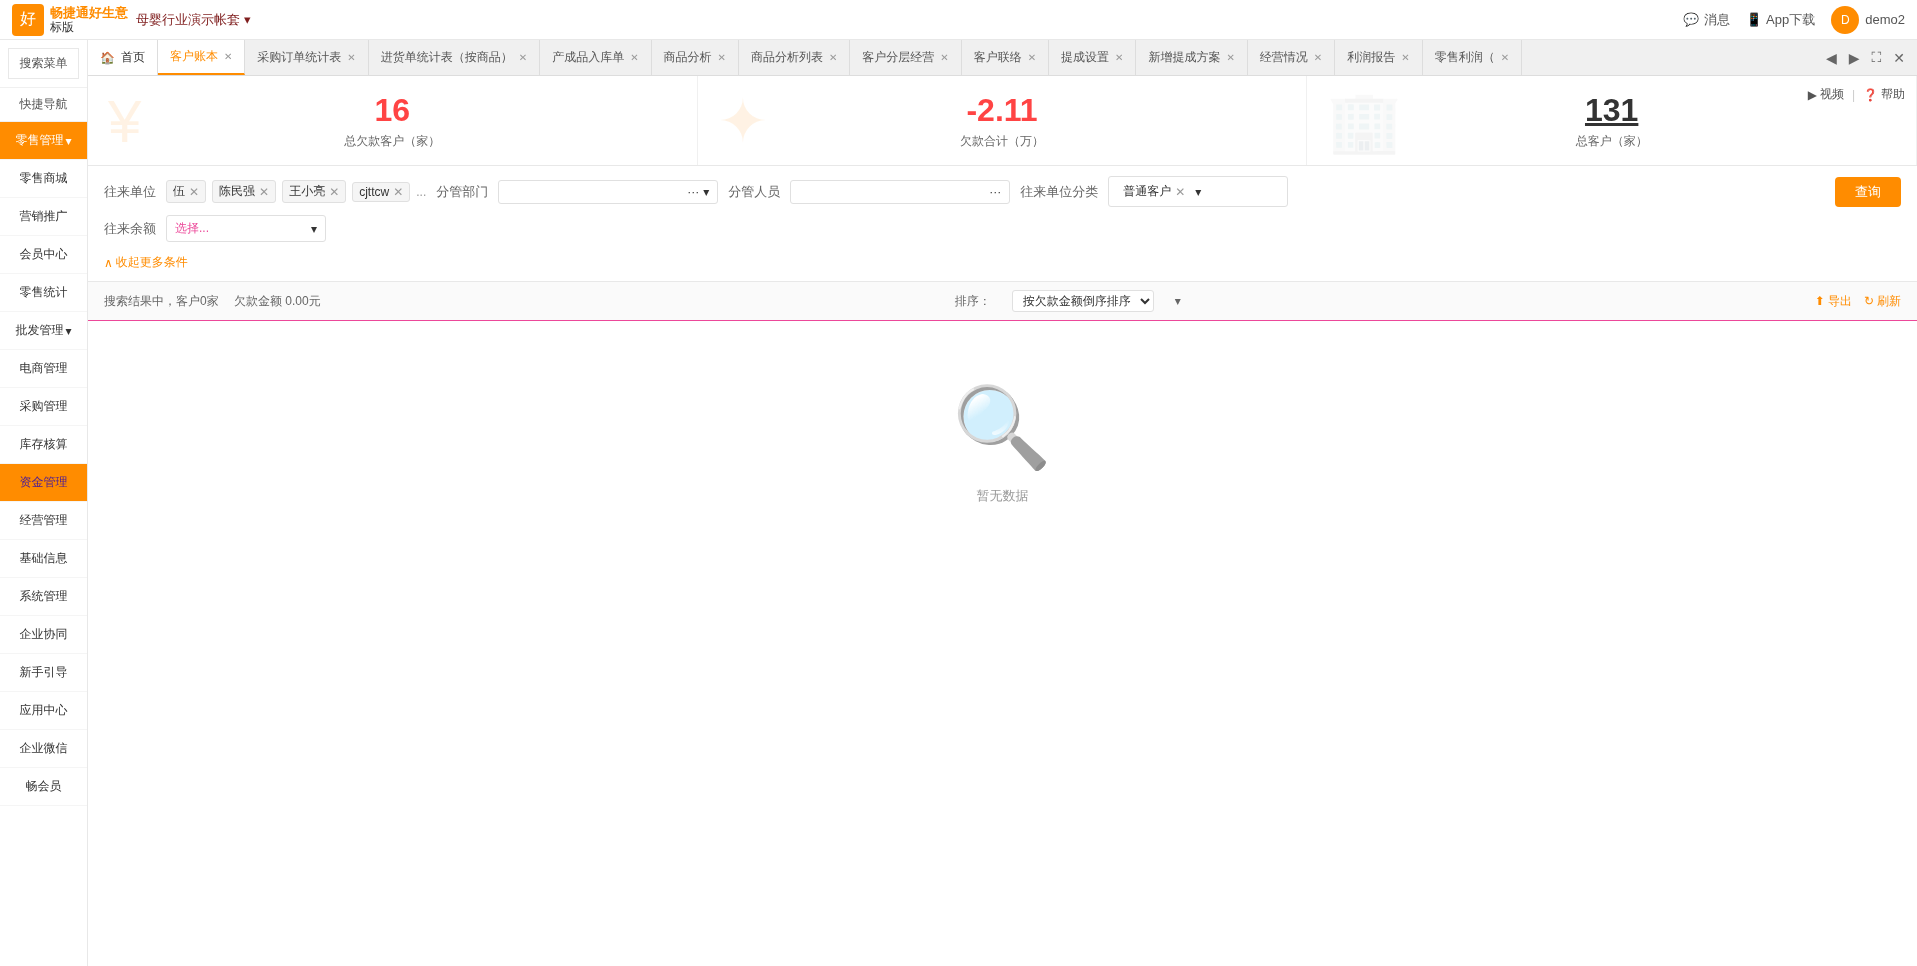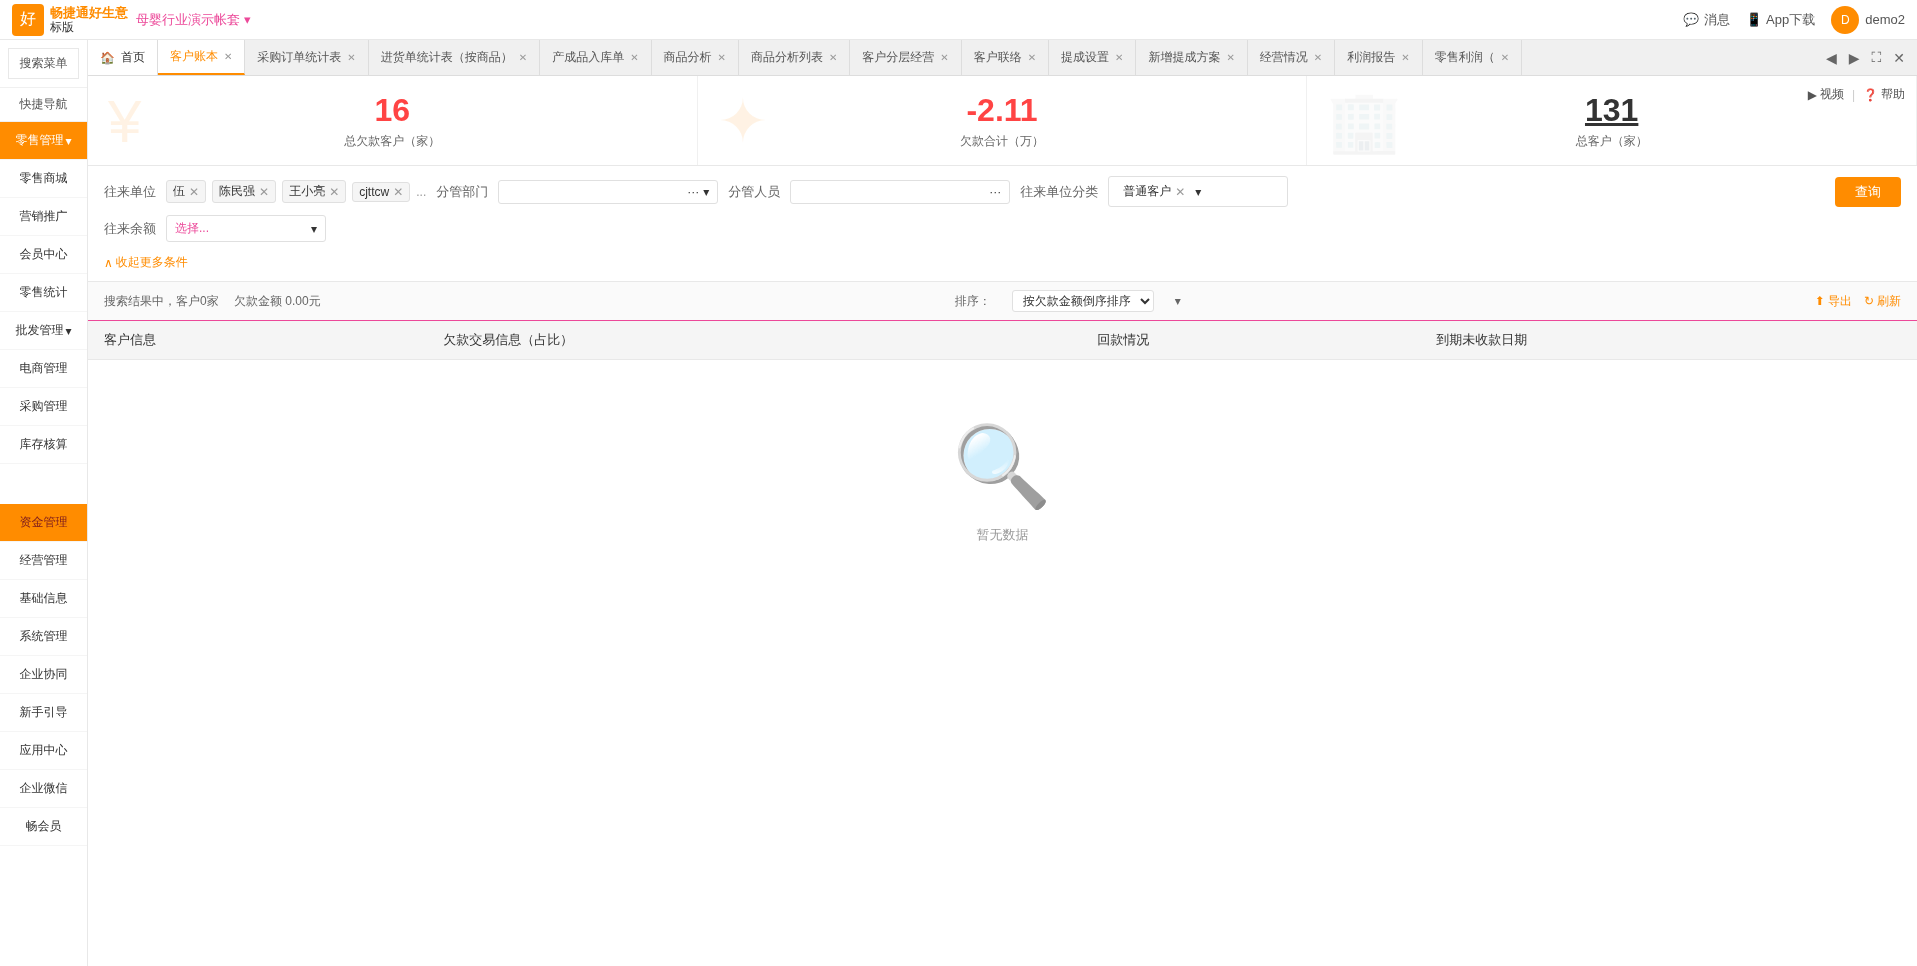--- a/index.html
+++ b/index.html
@@ -14,21 +14,21 @@
       justify-content: space-between;
       padding: 0 12px;
       border-bottom: 1px solid #e8e8e8;
       flex-shrink: 0;
     }
     .top-bar-left { display: flex; align-items: center; gap: 8px; }
     .logo { display: flex; align-items: center; gap: 6px; }
     .logo-icon { width: 32px; height: 32px; background: #ff8c00; border-radius: 4px; display: flex; align-items: center; justify-content: center; color: white; font-size: 16px; }
     .logo-text { font-size: 12px; color: #333; line-height: 1.2; }
     .logo-text .main { font-weight: bold; color: #ff8c00; font-size: 13px; }
-    .system-selector { display: flex; align-items: center; gap: 4px; color: #ec4899; font-size: 13px; cursor: pointer; }
+    .system-selector { display: flex; align-items: center; gap: 4px; color: #7f1d1d; font-size: 13px; cursor: pointer; }
     .top-bar-right { display: flex; align-items: center; gap: 16px; color: #555; font-size: 13px; }
     .top-bar-right .msg, .top-bar-right .app { display: flex; align-items: center; gap: 4px; cursor: pointer; }
     .avatar { width: 28px; height: 28px; border-radius: 50%; background: #ff8c00; display: flex; align-items: center; justify-content: center; color: white; font-size: 12px; }
 
     
     .main-layout { display: flex; flex: 1; overflow: hidden; }
 
     
     .sidebar {
       width: 88px;
@@ -278,21 +278,21 @@
     <div class="sidebar-item">零售统计</div>
     <div class="sidebar-item">
       <div class="sidebar-item-with-arrow">
         <span>批发管理</span>
         <span>▾</span>
       </div>
     </div>
     <div class="sidebar-item">电商管理</div>
     <div class="sidebar-item">采购管理</div>
     <div class="sidebar-item">库存核算</div>
-    <div class="sidebar-item active-sub" style="background:#ff8c00;color:#7f1d1d;margin-top:40px;">资金管理</div>
+    <div class="sidebar-item active-sub" style="background:#ff8c00;color:#4c1d95;">资金管理</div>
     <div class="sidebar-item">经营管理</div>
     <div class="sidebar-item">基础信息</div>
     <div class="sidebar-item">系统管理</div>
     <div class="sidebar-item">企业协同</div>
     <div class="sidebar-item">新手引导</div>
     <div class="sidebar-item">应用中心</div>
     <div class="sidebar-item">企业微信</div>
     <div class="sidebar-item">畅会员</div>
   </div>
 
@@ -475,32 +475,20 @@
             <span>⬆</span>
             <span>导出</span>
           </span>
           <span class="action-btn">
             <span>↻</span>
             <span>刷新</span>
           </span>
         </div>
       </div>
 
-      <table>
-        <thead>
-          <tr>
-            <th>客户信息</th>
-            <th>欠款交易信息（占比）</th>
-            <th>回款情况</th>
-            <th>到期未收款日期</th>
-          </tr>
-        </thead>
-        <tbody>
-        </tbody>
-      </table>
 
       <div class="empty-state">
         <div class="empty-icon" style="font-size:80px;color:#ffb366;opacity:0.6;">🔍</div>
         <div>暂无数据</div>
       </div>
     </div>
 
   </div>
 </div>
 

